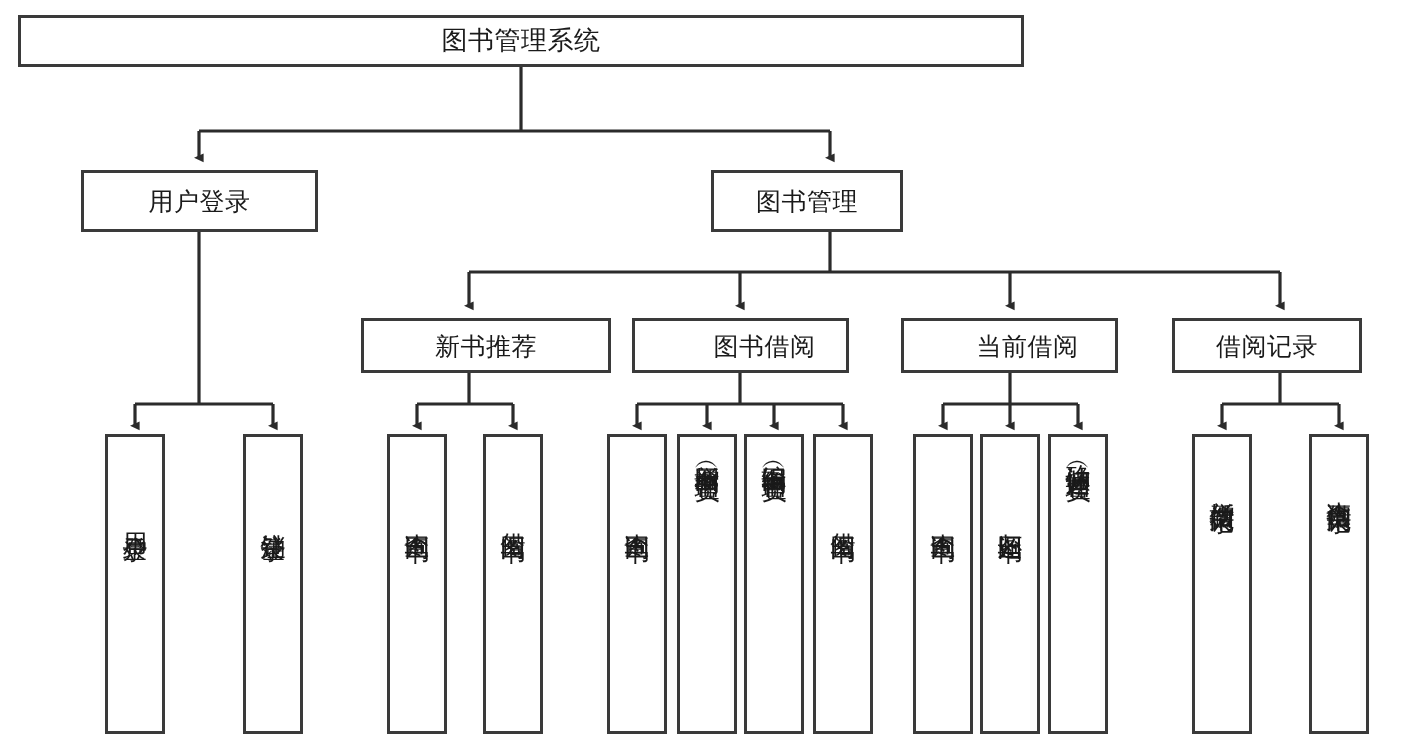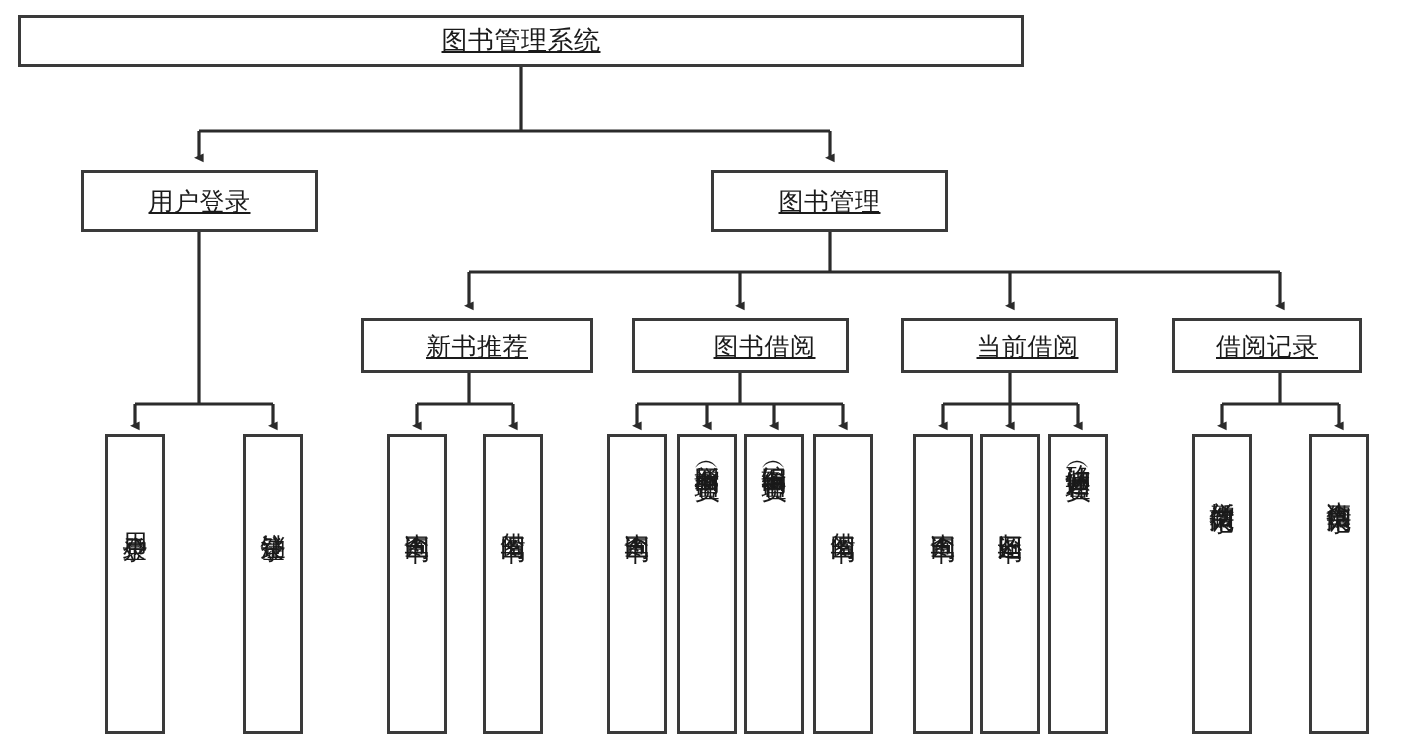--- a/index.html
+++ b/index.html
@@ -32,21 +32,20 @@
     border: 3px solid #3a3a3a;
     display: flex;
     align-items: center;
     justify-content: center;
     color: #1a1a1a;
   }
   .node.horiz {
     font-size: 25px;
     letter-spacing: 0.5px;
     line-height: 1.2;
-    text-decoration: underline;
   }
   .node.root {
     font-size: 26px;
   }
   .node.vert {
     align-items: flex-start;
     justify-content: center;
     padding-top: 10px;
   }
   .vert-label {
@@ -123,25 +122,25 @@
     </g>
   </svg>
 
   <div class="node horiz root" style="left:18px; top:15px; width:1006px; height:52px;">
     <span>图书管理系统</span>
   </div>
 
   <div class="node horiz" style="left:81px; top:170px; width:237px; height:62px;">
     <span>用户登录</span>
   </div>
-  <div class="node horiz" style="left:711px; top:170px; width:237px; height:62px;">
+  <div class="node horiz" style="left:711px; top:170px; width:192px; height:62px;">
     <span>图书管理</span>
   </div>
 
-  <div class="node horiz" style="left:361px; top:318px; width:232px; height:55px;">
+  <div class="node horiz" style="left:361px; top:318px; width:250px; height:55px;">
     <span>新书推荐</span>
   </div>
   <div class="node horiz" style="left:632px; top:318px; width:217px; height:55px;padding-left:48px;">
     <span>图书借阅</span>
   </div>
   <div class="node horiz" style="left:901px; top:318px; width:217px; height:55px;padding-left:36px;">
     <span>当前借阅</span>
   </div>
   <div class="node horiz" style="left:1172px; top:318px; width:190px; height:55px;">
     <span>借阅记录</span>

